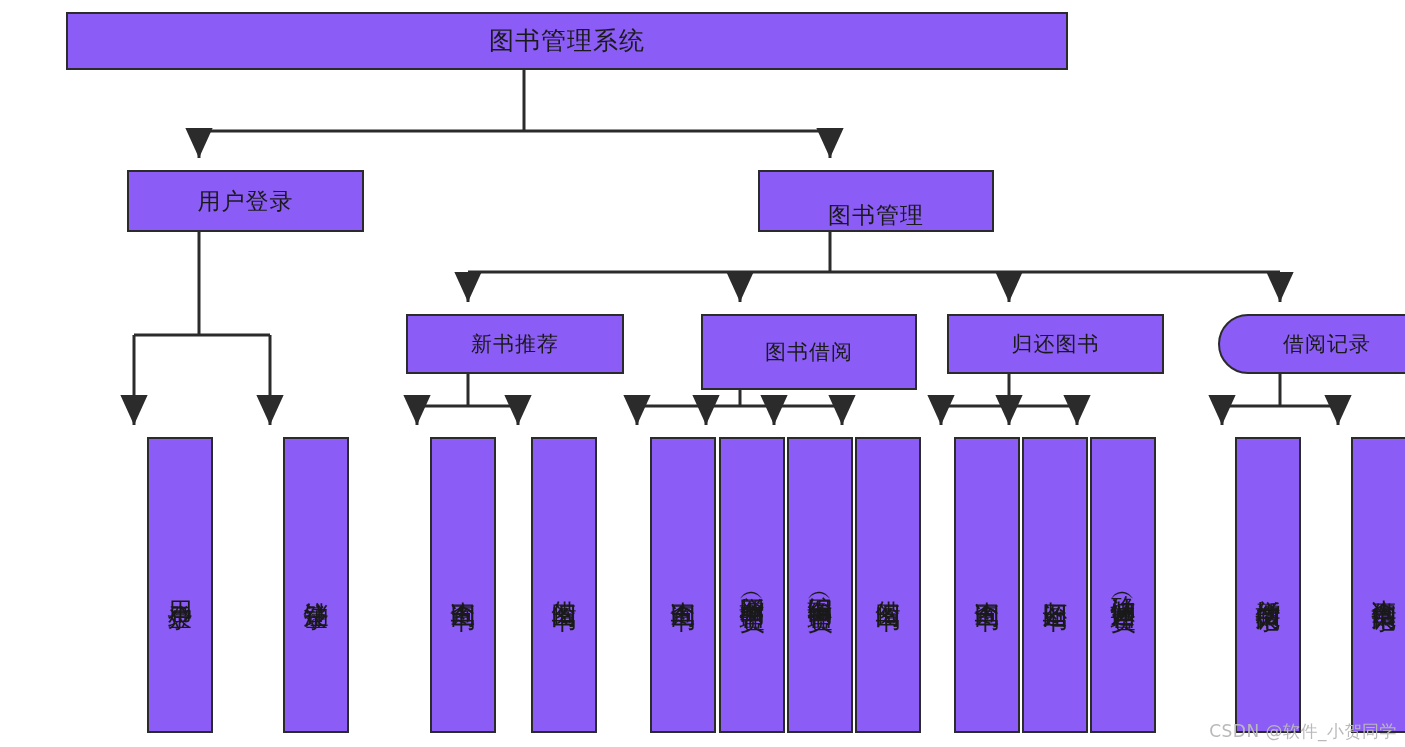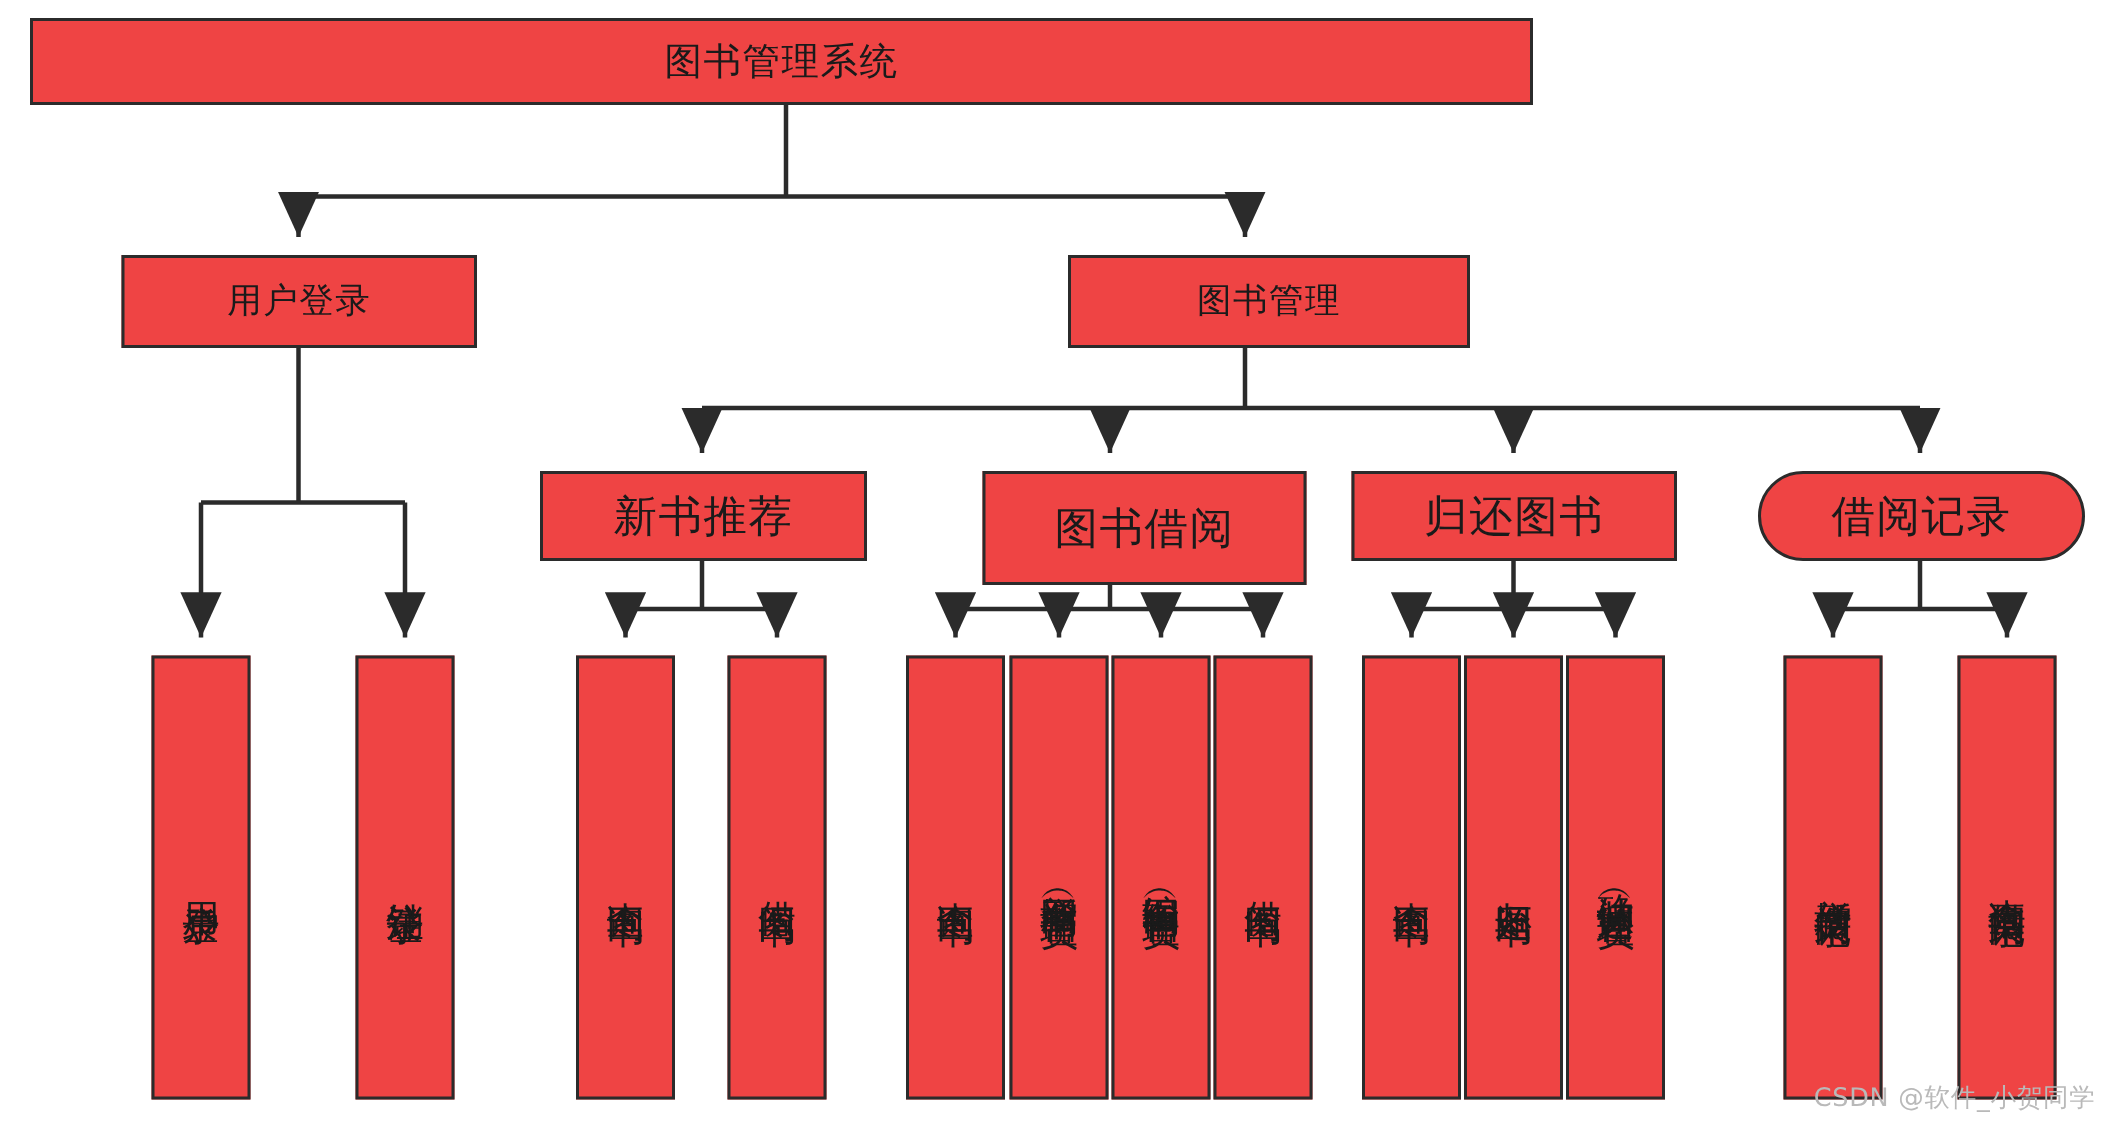--- a/index.html
+++ b/index.html
@@ -19,36 +19,37 @@
   #wires{
     position:absolute;
     left:0; top:0;
     width:1405px; height:747px;
     pointer-events:none;
   }
   
   .node{
     position:absolute;
     box-sizing:border-box;
-    background:#ef4444;
+    background:#8b5cf6;
     border:2.5px solid #2b2b2b;
     display:flex;
     align-items:center;
     justify-content:center;
     text-align:center;
     line-height:1.25;
+    margin-left:46px;
   }
   .node .label{
     display:block;
     white-space:pre-line;
   }
   
   .lvl-root .label{ font-size:25px; letter-spacing:1px; }
   .lvl-2 .label{ font-size:23px; letter-spacing:1px; }
-  .lvl-3 .label{ font-size:29px; letter-spacing:1px; }
+  .lvl-3 .label{ font-size:21px; letter-spacing:1px; }
 
   
   .leaf{
     border-width:2.5px;
   }
   .leaf .label{
     writing-mode:vertical-rl;
     text-orientation:upright;
     font-size:25px;
     line-height:1.08;
@@ -128,21 +129,21 @@
     </g>
   </svg>
 
   <div class="node lvl-root" style="left:20px; top:12px; width:1002px; height:58px;">
     <span class="label">图书管理系统</span>
   </div>
 
   <div class="node lvl-2" style="left:81px; top:170px; width:237px; height:62px;">
     <span class="label">用户登录</span>
   </div>
-  <div class="node lvl-2" style="left:712px; top:170px; width:268px; height:62px;">
+  <div class="node lvl-2" style="left:712px; top:170px; width:236px; height:62px;align-items:flex-end;">
     <span class="label">图书管理</span>
   </div>
 
   <div class="node lvl-3" style="left:360px; top:314px; width:218px; height:60px;">
     <span class="label">新书推荐</span>
   </div>
   <div class="node lvl-3" style="left:655px; top:314px; width:216px; height:76px;">
     <span class="label">图书借阅</span>
   </div>
   <div class="node lvl-3" style="left:901px; top:314px; width:217px; height:60px;">

